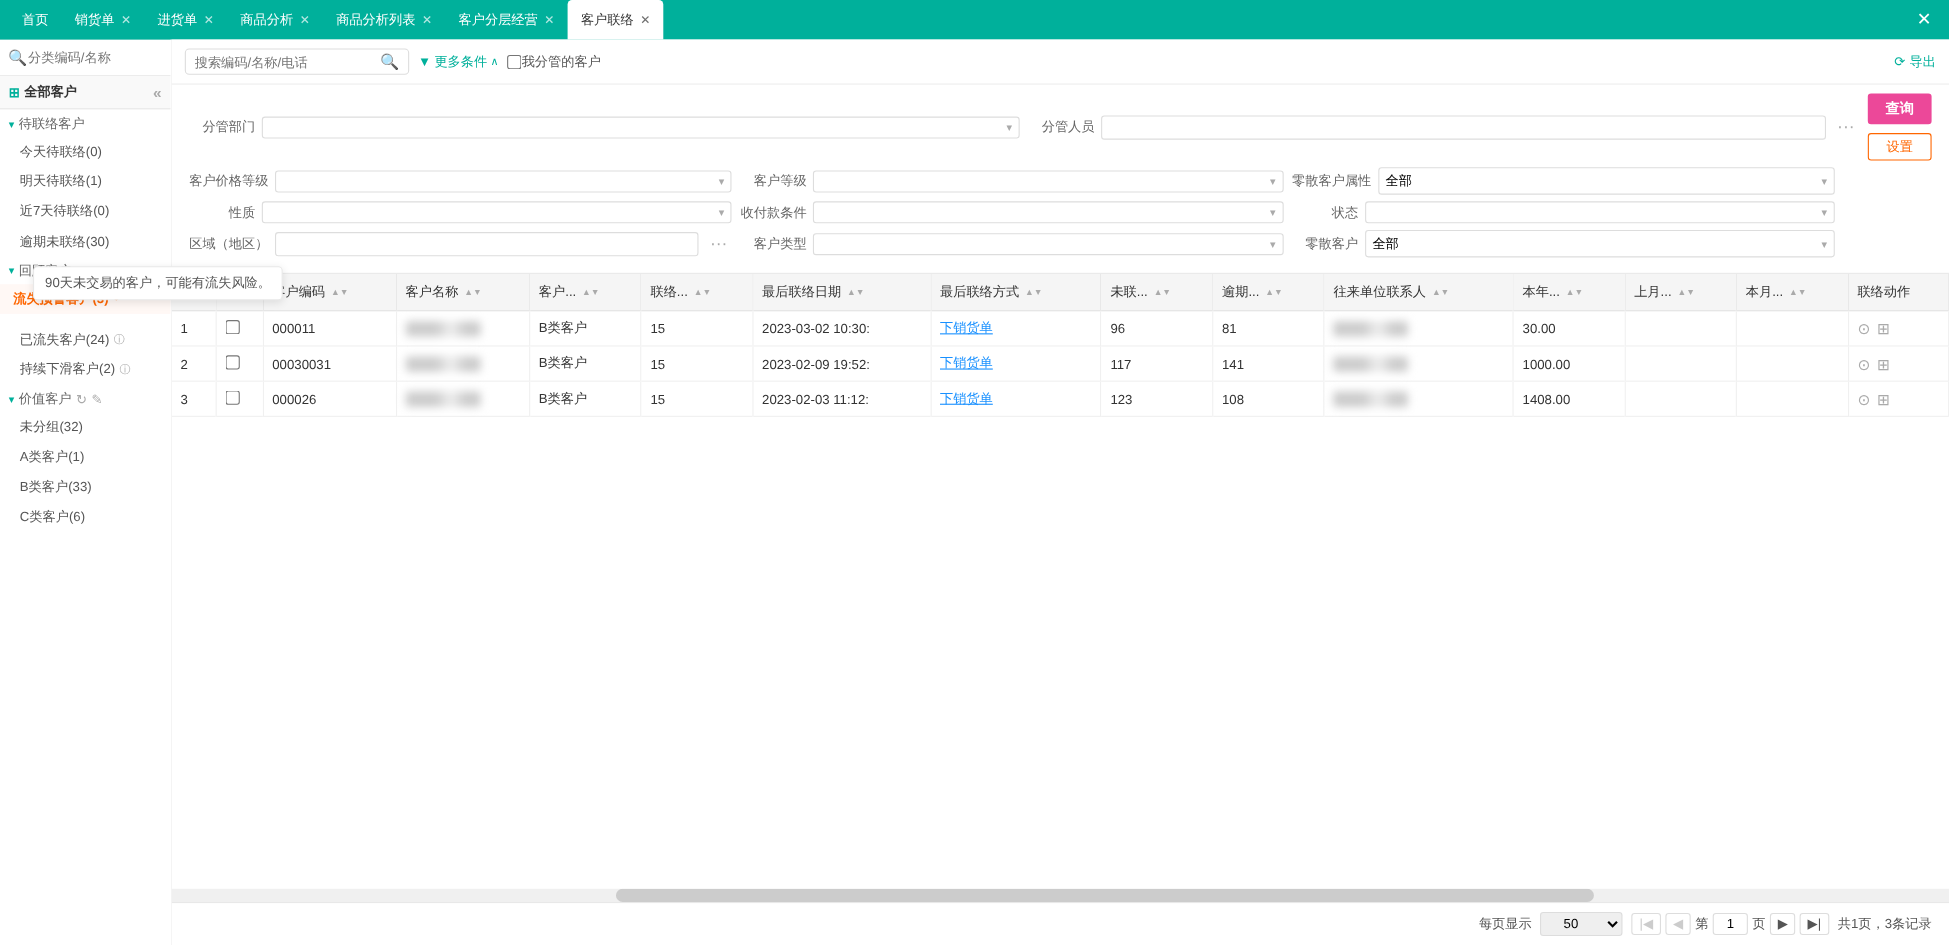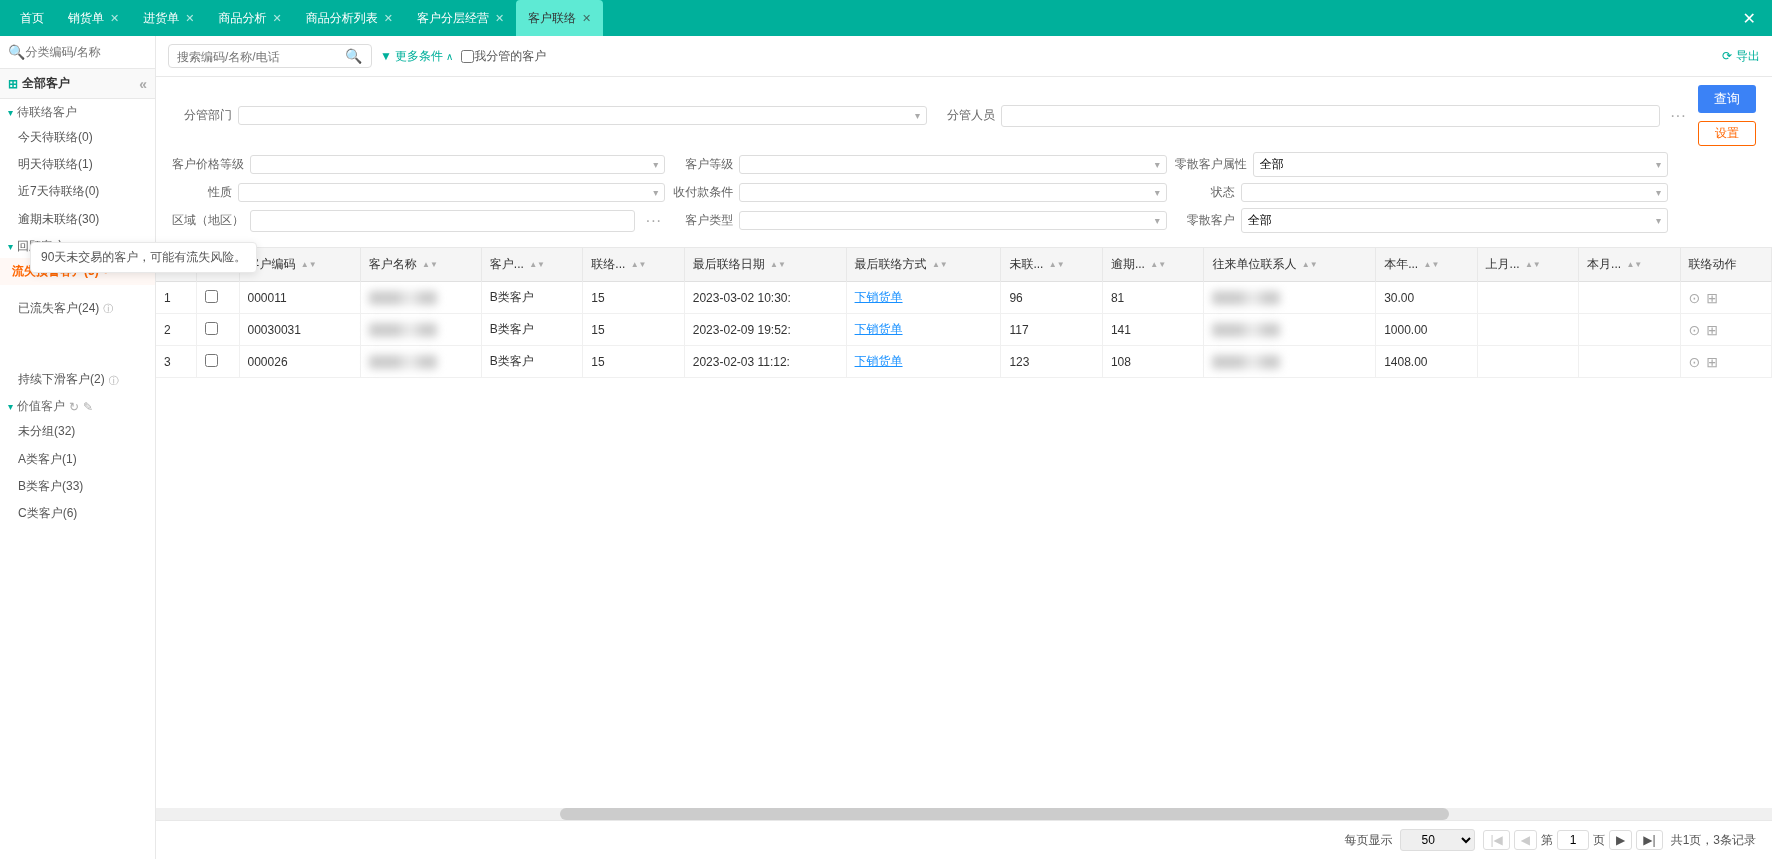--- a/index.html
+++ b/index.html
@@ -17,21 +17,21 @@
       display: flex;
       align-items: center;
       padding: 0 12px;
       height: 100%;
       color: #fff;
       cursor: pointer;
       font-size: 13px;
       white-space: nowrap;
     }
     .top-nav .tab.active {
-      background: #5eead4;
+      background: #ffffff;
       color: #333;
       border-radius: 4px 4px 0 0;
     }
     .top-nav .tab .close-icon {
       margin-left: 6px;
       font-size: 11px;
       opacity: 0.7;
     }
     .top-nav .spacer { flex: 1; }
     .top-nav .window-close {
@@ -253,27 +253,28 @@
       color: #aaa;
       font-size: 10px;
     }
     .filter-more-btn {
       color: #aaa;
       cursor: pointer;
       font-size: 16px;
       padding: 0 4px;
     }
     .query-btn {
-      background: #3b82f6;
+      background: #ec4899;
       color: #fff;
       border: none;
       border-radius: 3px;
       padding: 5px 16px;
       cursor: pointer;
       font-size: 13px;
+      font-weight: bold;
     }
     .settings-btn {
       background: #fff;
       color: #ff6600;
       border: 1px solid #ff6600;
       border-radius: 3px;
       padding: 3px 10px;
       cursor: pointer;
       font-size: 12px;
       display: block;
@@ -479,21 +480,21 @@
     </div>
 
     <div class="sidebar-item active" style="padding-left:8px; display:flex; align-items:center; gap:4px;">
       <span style="color:#ff6600; font-weight:bold;">流失预警客户(3)</span>
       <span style="color:#ff6600; font-size:10px;">●</span>
     </div>
     <div class="sidebar-item" style="display:flex; align-items:center; gap:4px;margin-top:10px;">
       <span>已流失客户(24)</span>
       <span style="color:#aaa; font-size:10px;">ⓘ</span>
     </div>
-    <div class="sidebar-item" style="display:flex; align-items:flex-end; gap:4px;margin-top:44px;">
+    <div class="sidebar-item" style="display:flex; align-items:flex-end; gap:4px;">
       <span>持续下滑客户(2)</span>
       <span style="color:#aaa; font-size:10px;">ⓘ</span>
     </div>
 
     <div class="sidebar-group-label">
       <span class="arrow">▾</span>
       <span>价值客户</span>
       <span style="margin-left:4px; color:#aaa; font-size:12px;">↻</span>
       <span style="margin-left:4px; color:#aaa; font-size:12px;">✎</span>
     </div>

